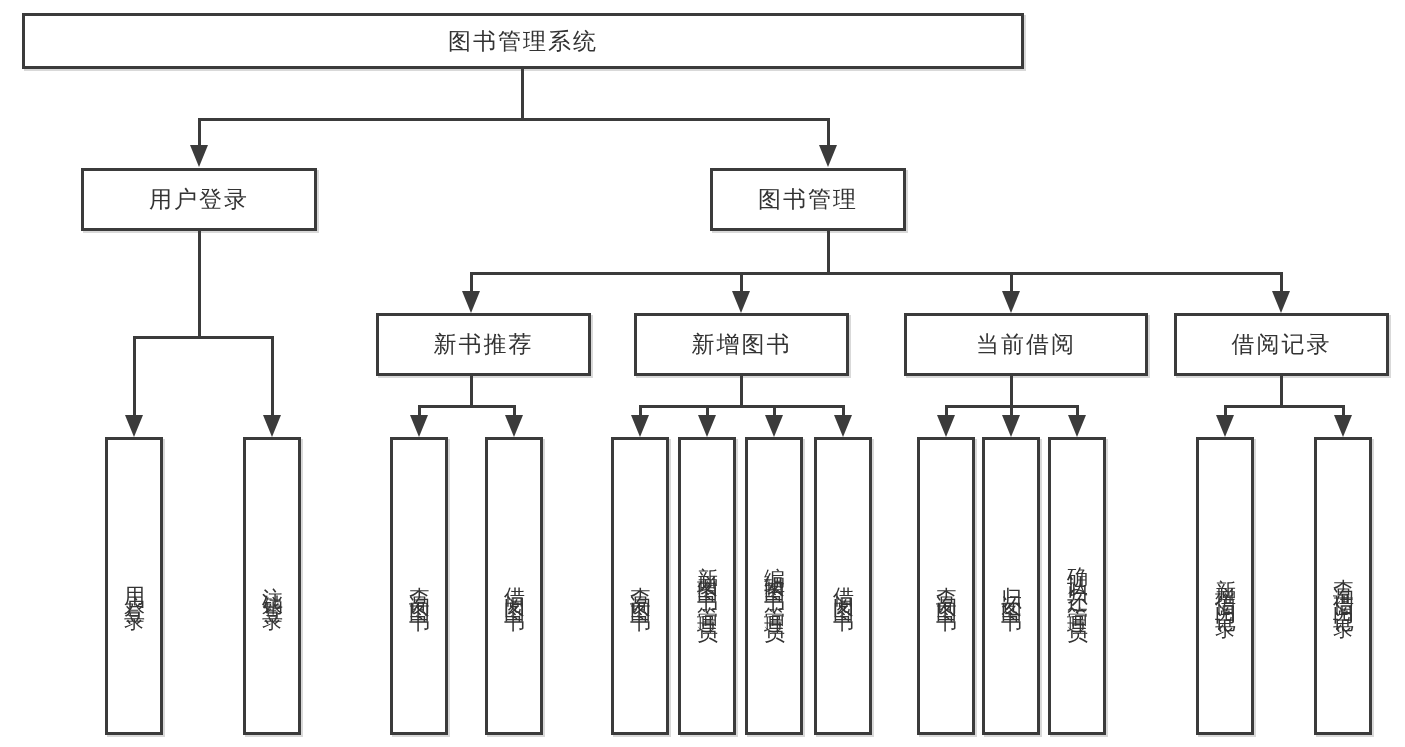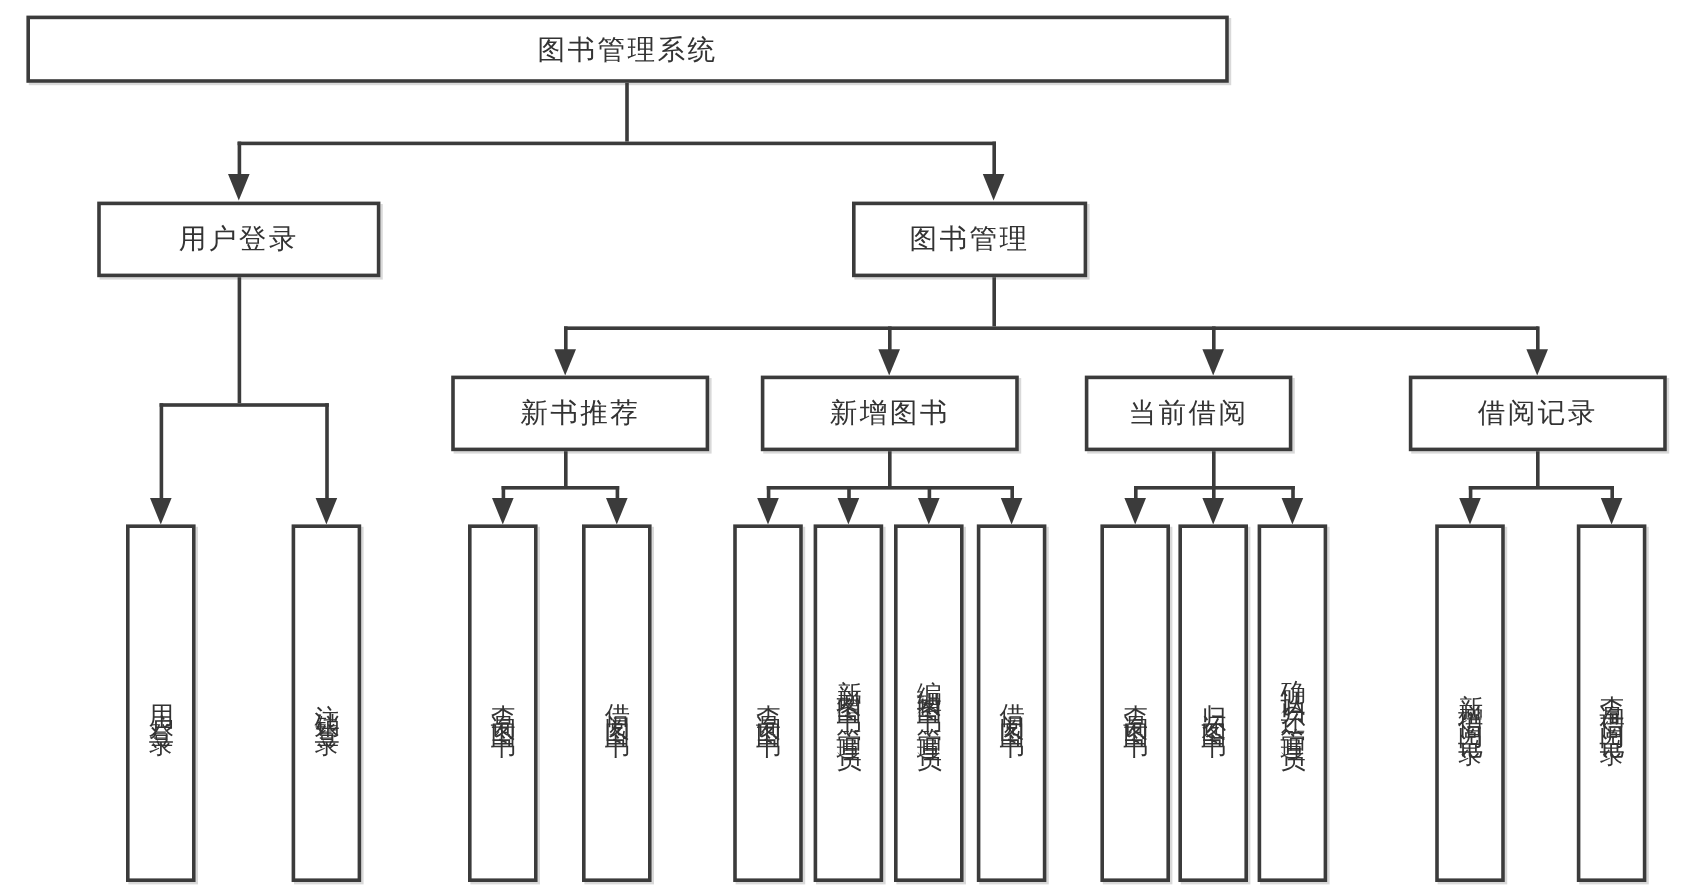--- a/index.html
+++ b/index.html
@@ -112,21 +112,21 @@
   <div class="ar" style="left:1002px; top:291px;"></div>
   <div class="vl" style="left:1280px; top:272px; height:20px;"></div>
   <div class="ar" style="left:1272px; top:291px;"></div>
 
   <div class="box" style="left:364px; top:313px; width:215px; height:63px;margin-left:12px;">
     <span class="node-label">新书推荐</span>
   </div>
   <div class="box" style="left:634px; top:313px; width:215px; height:63px;">
     <span class="node-label">新增图书</span>
   </div>
-  <div class="box" style="left:904px; top:313px; width:173px; height:63px;">
+  <div class="box" style="left:904px; top:313px; width:244px; height:63px;">
     <span class="node-label">当前借阅</span>
   </div>
   <div class="box" style="left:1174px; top:313px; width:215px; height:63px;">
     <span class="node-label">借阅记录</span>
   </div>
 
   <div class="vl" style="left:470px; top:376px; height:29px;"></div>
   <div class="hl" style="left:418px; top:405px; width:98px;"></div>
   <div class="vl" style="left:418px; top:405px; height:11px;"></div>
   <div class="ar" style="left:410px; top:415px;"></div>

